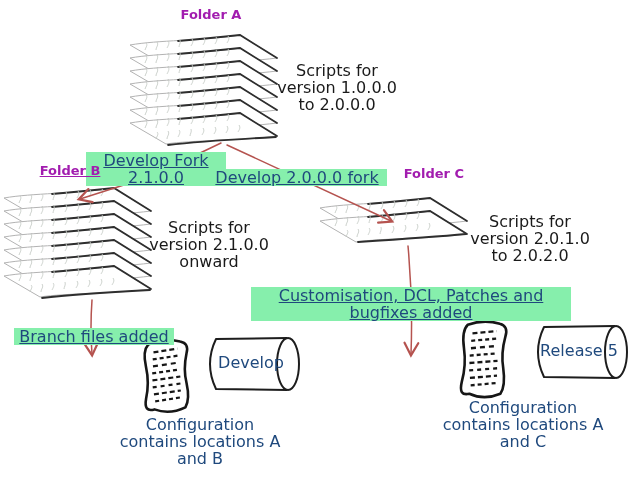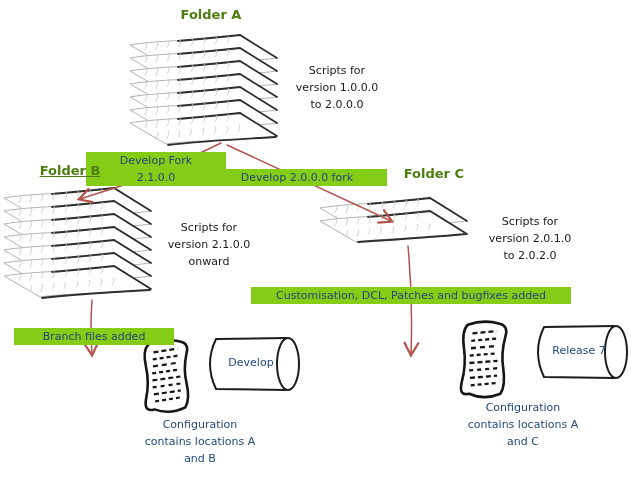--- a/index.html
+++ b/index.html
@@ -1,25 +1,25 @@
 <!DOCTYPE html>
 <html><head>
 <meta charset="utf-8">
 <style>
   html,body{margin:0;padding:0;background:#fff;}
   #canvas{
     position:relative;width:631px;height:478px;background:#ffffff;
     font-family:"DejaVu Sans",sans-serif;overflow:hidden;
   }
   #shapes{position:absolute;left:0;top:0;}
-  .t{position:absolute;text-align:center;white-space:pre-line;line-height:17px;font-size:11px;}
-  .red{color:#4d7c0f;font-weight:600;font-size:13px;}
+  .t{position:absolute;text-align:center;white-space:pre-line;line-height:17px;font-size:16px;}
+  .red{color:#a21caf;font-weight:600;font-size:13px;}
   .blue{color:#1f497d;font-weight:500;}
   .black{color:#1a1a1a;}
-  .bg{background:#84cc16;}
+  .bg{background:#86efac;text-decoration:underline;}
   
   .pface{fill:#ffffff;stroke:#b3b3b3;stroke-width:1;stroke-linejoin:round;}
   .pedge{fill:none;stroke:#2e2e2e;stroke-width:1.8;stroke-linecap:round;}
   .sq{fill:none;stroke:#c6ccc6;stroke-width:0.9;}
   
   .arrow{fill:none;stroke:#b5534f;stroke-width:1.5;stroke-linecap:round;}
   
   .docoutline{fill:#ffffff;stroke:#161616;stroke-width:2.6;stroke-linejoin:round;}
   .docrows path{stroke:#161616;stroke-width:2.2;fill:none;}
   
@@ -120,21 +120,21 @@
 
   <div class="t red" style="left:344px;top:165px;width:120px;text-align:right;">Folder C</div>
   <div class="t black" style="left:460px;top:213px;width:140px;">Scripts for
 version 2.0.1.0
 to 2.0.2.0</div>
 
   <div class="t blue bg" style="left:14px;top:328px;width:160px;">Branch files added</div>
   <div class="t blue bg" style="left:251px;top:287px;width:320px;">Customisation, DCL, Patches and bugfixes added</div>
 
   <div class="t blue" style="left:206px;top:354px;width:90px;">Develop</div>
-  <div class="t blue" style="left:534px;top:342px;width:90px;">Release 7</div>
+  <div class="t blue" style="left:534px;top:342px;width:90px;">Release 5</div>
 
   <div class="t blue" style="left:110px;top:416px;width:180px;">Configuration
 contains locations A
 and B</div>
   <div class="t blue" style="left:433px;top:399px;width:180px;">Configuration
 contains locations A
 and C</div>
 
 </div>
 

